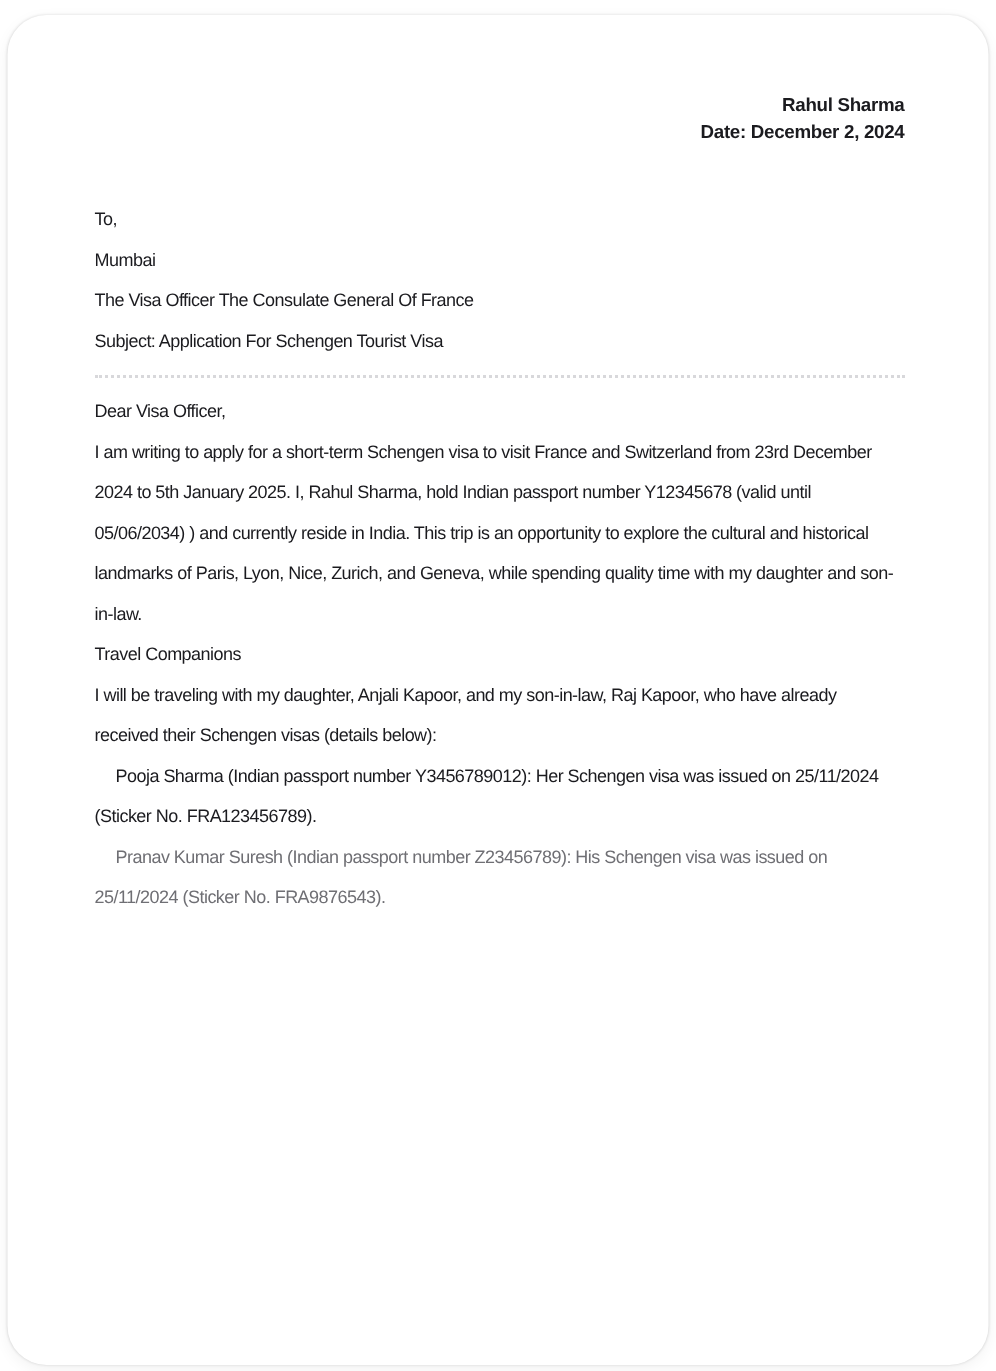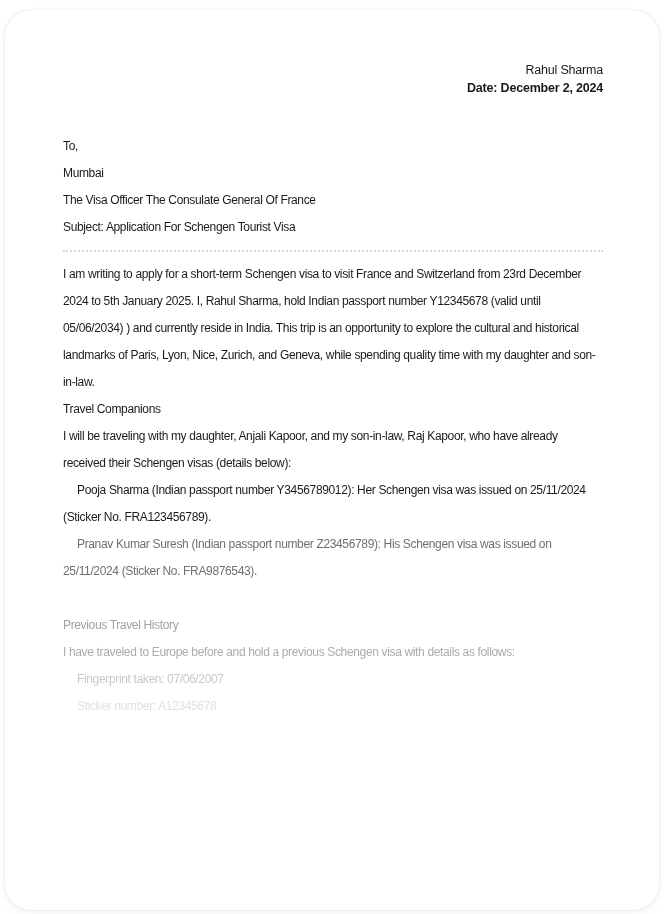--- a/index.html
+++ b/index.html
@@ -31,21 +31,21 @@
   .sender {
     text-align: right;
     font-size: 12.5px;
     line-height: 17.5px;
     font-weight: 600;
     letter-spacing: -0.2px;
     color: var(--text-primary, #1b1b1f);
     margin-bottom: 36px;
   }
   .sender .sender-name {
-    font-weight: 400;
+    font-weight: 700;
     text-align: right;
   }
   .address p,
   .letter-body p {
     margin: 0;
     font-size: 12px;
     line-height: 27px;
     font-weight: 400;
     letter-spacing: -0.35px;
     color: var(--text-primary, #1b1b1f);
@@ -77,28 +77,23 @@
     <section class="address">
       <p>To,</p>
       <p>Mumbai</p>
       <p>The Visa Officer The Consulate General Of France</p>
       <p>Subject: Application For Schengen Tourist Visa</p>
     </section>
 
     <hr class="divider">
 
     <section class="letter-body">
+      <p>Dear Visa Officer,</p>
       <p>I am writing to apply for a short-term Schengen visa to visit France and Switzerland from 23rd December 2024 to 5th January 2025. I, Rahul Sharma, hold Indian passport number Y12345678 (valid until 05/06/2034) ) and currently reside in India. This trip is an opportunity to explore the cultural and historical landmarks of Paris, Lyon, Nice, Zurich, and Geneva, while spending quality time with my daughter and son-in-law.</p>
       <p>Travel Companions</p>
       <p>I will be traveling with my daughter, Anjali Kapoor, and my son-in-law, Raj Kapoor, who have already received their Schengen visas (details below):</p>
       <p class="indent">Pooja Sharma (Indian passport number Y3456789012): Her Schengen visa was issued on 25/11/2024 (Sticker No. FRA123456789).</p>
       <p class="indent fade1">Pranav Kumar Suresh (Indian passport number Z23456789): His Schengen visa was issued on 25/11/2024 (Sticker No. FRA9876543).</p>
 
-      <section class="history">
-        <p class="fade2">Previous Travel History</p>
-        <p class="fade3">I have traveled to Europe before and hold a previous Schengen visa with details as follows:</p>
-        <p class="indent fade4">Fingerprint taken: 07/06/2007</p>
-        <p class="indent fade5">Sticker number: A12345678</p>
-      </section>
     </section>
 
   </div>
 </div>
 
 </body></html>

